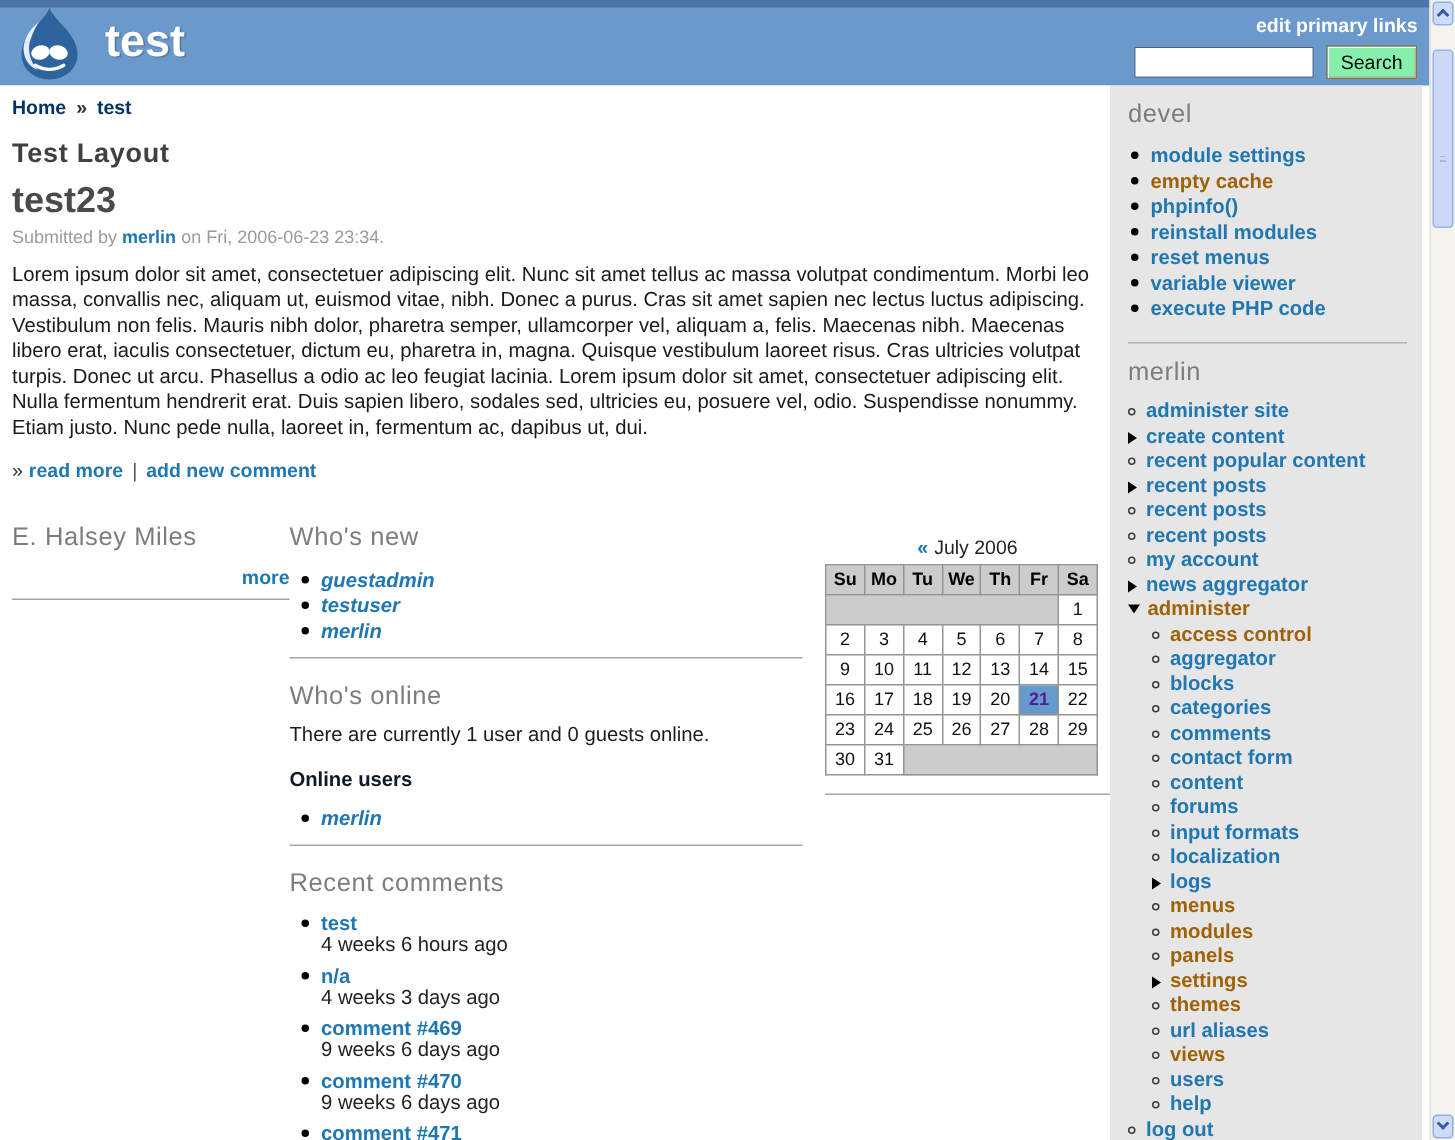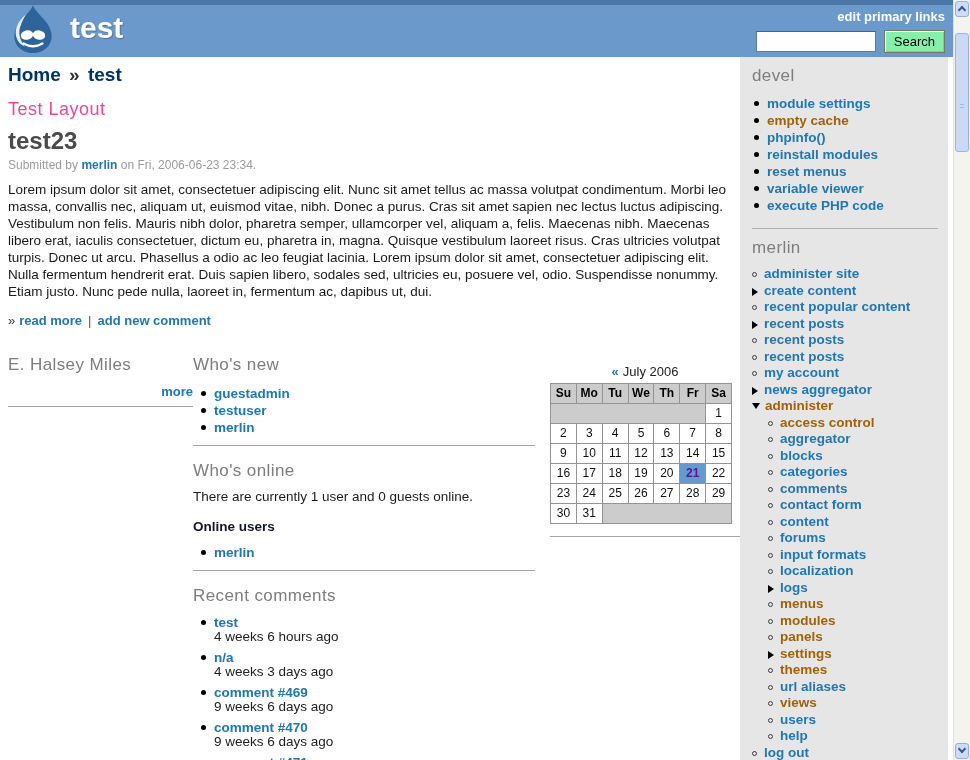--- a/index.html
+++ b/index.html
@@ -39,44 +39,44 @@
   .search-btn {
     height: 23px; vertical-align: middle; margin-left: 4px; padding: 1px 9px 2px;
     background: #86efac; color: #000;
     border: 1px solid #7b7766;
     box-shadow: inset 1px 1px 0 #fdfdf9, inset -1px -1px 0 #b4b0a0;
     font-family: "Liberation Sans", sans-serif; font-size: 13px; cursor: pointer;
   }
 
   
   .main { position: absolute; left: 0; top: 57px; width: 740px; padding: 7px 5px 0 8px; background:#fff; }
-  .breadcrumb { font-size: 19px; color: #222; }
+  .breadcrumb { font-size: 13px; color: #222; }
   .breadcrumb .sep { color: #333; font-weight: bold; padding: 0 3px; }
   .breadcrumb .link { color: #003366; }
-  .section-title { font-size: 18px; font-weight: normal; color: #ec4899; margin-top: 13px; letter-spacing: .5px; }
+  .section-title { font-size: 18px; font-weight: bold; color: #404040; margin-top: 13px; letter-spacing: .5px; }
   .post-title { font-size: 24px; font-weight: bold; color: #4a4a4a; margin-top: 7px; }
   .submitted { font-size: 12px; color: #9b9b9b; margin-top: 3px; }
   .submitted .link { font-size: 12px; }
   .post-body { margin-top: 9px; line-height: 17px; color: #1a1a1a; }
   .node-links { margin-top: 13px; font-size: 13px; }
   .node-links .marker { color: #333; margin-right: 4px; }
   .node-links .pipe { color: #555; padding: 0 6px; }
 
   
   .columns { display: flex; margin-top: 27px; }
   .col-left  { width: 185px; flex: none; }
   .col-mid   { width: 357px; flex: none; padding-right: 15px; }
   .col-right { width: 190px; flex: none; }
   .block-title { font-size: 17px; font-weight: normal; color: #7d7d7d; letter-spacing: .4px; }
   .more-link { text-align: right; margin-top: 9px; font-size: 13px; }
   hr.rule { border: 0; border-top: 1px solid #a5a5a5; margin-top: 9px; }
   .col-left hr.rule { margin-top: 7px; }
 
   ul.plain { list-style: none; margin-top: 10px; }
-  ul.plain li { padding-left: 8px; line-height: 17px; }
+  ul.plain li { padding-left: 8px; line-height: 17px; font-style: italic; }
   .bullet-disc {
     display: inline-block; width: 5px; height: 5px; background: #000;
     border-radius: 50%; margin-right: 8px; vertical-align: 2px;
   }
   .status-line { margin-top: 8px; font-size: 13.5px; }
   .sub-title { font-size: 13.5px; font-weight: bold; color: #0f172a; margin-top: 15px; }
   .block { margin-top: 0; }
   .mt16 { margin-top: 15px; }
   ul.comments { list-style: none; margin-top: 9px; }
   ul.comments li { padding-left: 8px; margin-bottom: 6px; }

